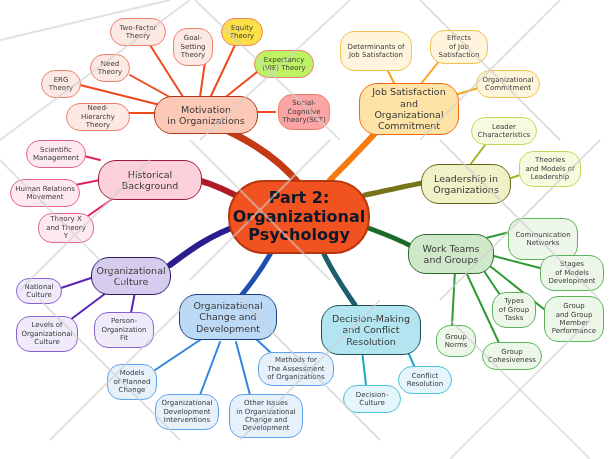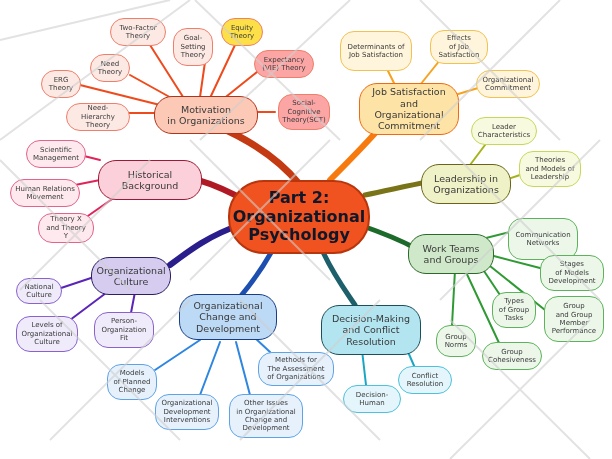--- a/index.html
+++ b/index.html
@@ -95,21 +95,21 @@
 
 <div class="node main" style="left:154px;top:96px;width:104px;height:38px;background:#fbc9b6;border-color:#b0341a;">Motivation
 in Organizations</div>
 <div class="node leaf" style="left:110px;top:18px;width:56px;height:28px;background:#fde9e4;border-color:#ef7e6a;">Two-Factor
 Theory</div>
 <div class="node leaf" style="left:173px;top:28px;width:40px;height:38px;background:#fde9e4;border-color:#ef7e6a;">Goal-
 Setting
 Theory</div>
 <div class="node leaf" style="left:221px;top:18px;width:42px;height:28px;background:#fde047;border-color:#ef7e6a;">Equity
 Theory</div>
-<div class="node leaf" style="left:254px;top:50px;width:60px;height:28px;background:#fca5a5;border-color:#ef7e6a;">Expectancy
+<div class="node leaf" style="left:254px;top:50px;width:60px;height:28px;background:#bef264;border-color:#ef7e6a;">Expectancy
 (VIE) Theory</div>
 <div class="node leaf" style="left:90px;top:54px;width:40px;height:28px;background:#fde9e4;border-color:#ef7e6a;">Need
 Theory</div>
 <div class="node leaf" style="left:41px;top:70px;width:40px;height:28px;background:#fde9e4;border-color:#ef7e6a;">ERG
 Theory</div>
 <div class="node leaf" style="left:66px;top:103px;width:64px;height:28px;background:#fde9e4;border-color:#ef7e6a;">Need-Hierarchy
 Theory</div>
 <div class="node leaf" style="left:278px;top:94px;width:52px;height:36px;background:#fca5a5;border-color:#ef7e6a;">Social-
 Cognitive
 Theory(SCT)</div>
@@ -151,21 +151,21 @@
 Norms</div>
 <div class="node leaf" style="left:482px;top:342px;width:60px;height:28px;background:#ecf7ea;border-color:#5cb35b;">Group
 Cohesiveness</div>
 
 <div class="node main" style="left:321px;top:305px;width:100px;height:50px;background:#b2e5f0;border-color:#1d4f5a;">Decision-Making
 and Conflict
 Resolution</div>
 <div class="node leaf" style="left:398px;top:366px;width:54px;height:28px;background:#e4f6fb;border-color:#4ec1dc;">Conflict
 Resolution</div>
 <div class="node leaf" style="left:343px;top:385px;width:58px;height:28px;background:#e4f6fb;border-color:#4ec1dc;">Decision-
-Human</div>
+Culture</div>
 
 <div class="node main" style="left:179px;top:294px;width:98px;height:46px;background:#bcd9f5;border-color:#1a3e86;">Organizational
 Change and
 Development</div>
 <div class="node leaf" style="left:107px;top:364px;width:50px;height:36px;background:#e6f1fc;border-color:#5ea3e8;">Models
 of Planned
 Change</div>
 <div class="node leaf" style="left:155px;top:394px;width:64px;height:36px;background:#e6f1fc;border-color:#5ea3e8;">Organizational
 Development
 Interventions</div>

